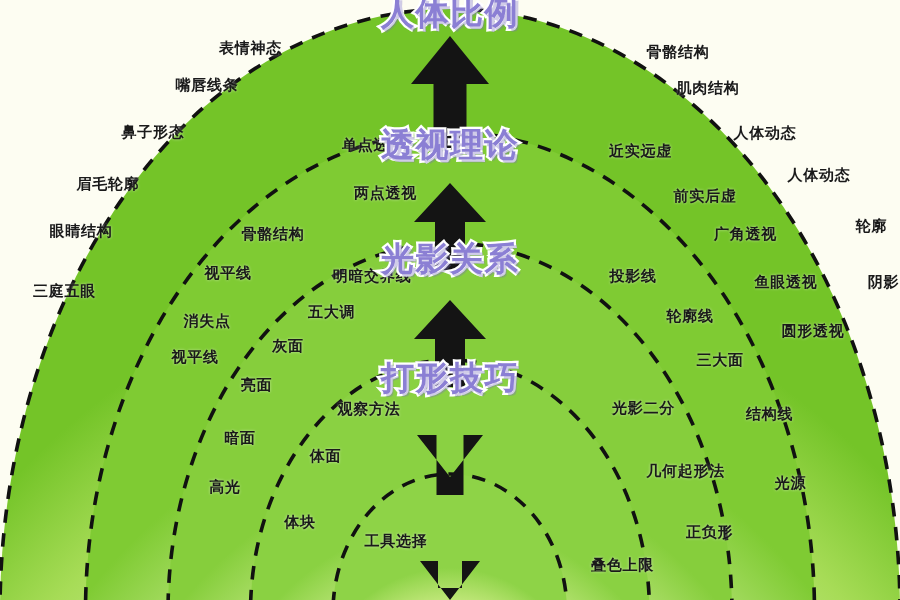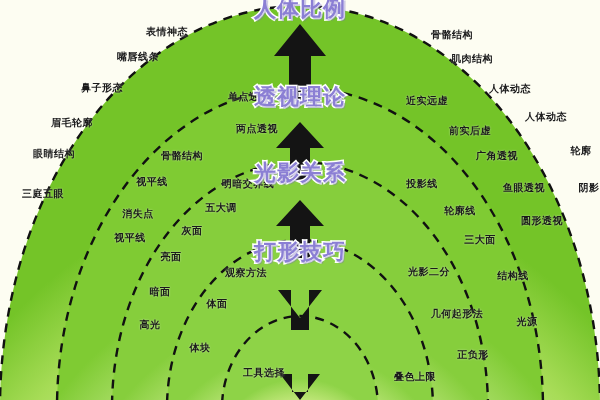--- a/index.html
+++ b/index.html
@@ -159,17 +159,17 @@
       <div class="topic" style="left: 460px; top: 211px;">轮廓线</div>
       <div class="topic" style="left: 480px; top: 240px;">三大面</div>
       <div class="topic" style="left: 513px; top: 276px;">结构线</div>
       <div class="topic" style="left: 527px; top: 322px;">光源</div>
       <div class="topic" style="left: 246px; top: 273px;">观察方法</div>
       <div class="topic" style="left: 217px; top: 304px;">体面</div>
       <div class="topic" style="left: 200px; top: 348px;">体块</div>
       <div class="topic" style="left: 429px; top: 272px;">光影二分</div>
       <div class="topic" style="left: 457px; top: 314px;">几何起形法</div>
       <div class="topic" style="left: 473px; top: 355px;">正负形</div>
-      <div class="topic" style="left: 264px; top: 373px;">工具选择</div>
+      <div class="topic" style="left: 264px; top: 361px;">工具选择</div>
       <div class="topic" style="left: 415px; top: 377px;">叠色上限</div>
     </div>
 
 </div>
 
 </body></html>

